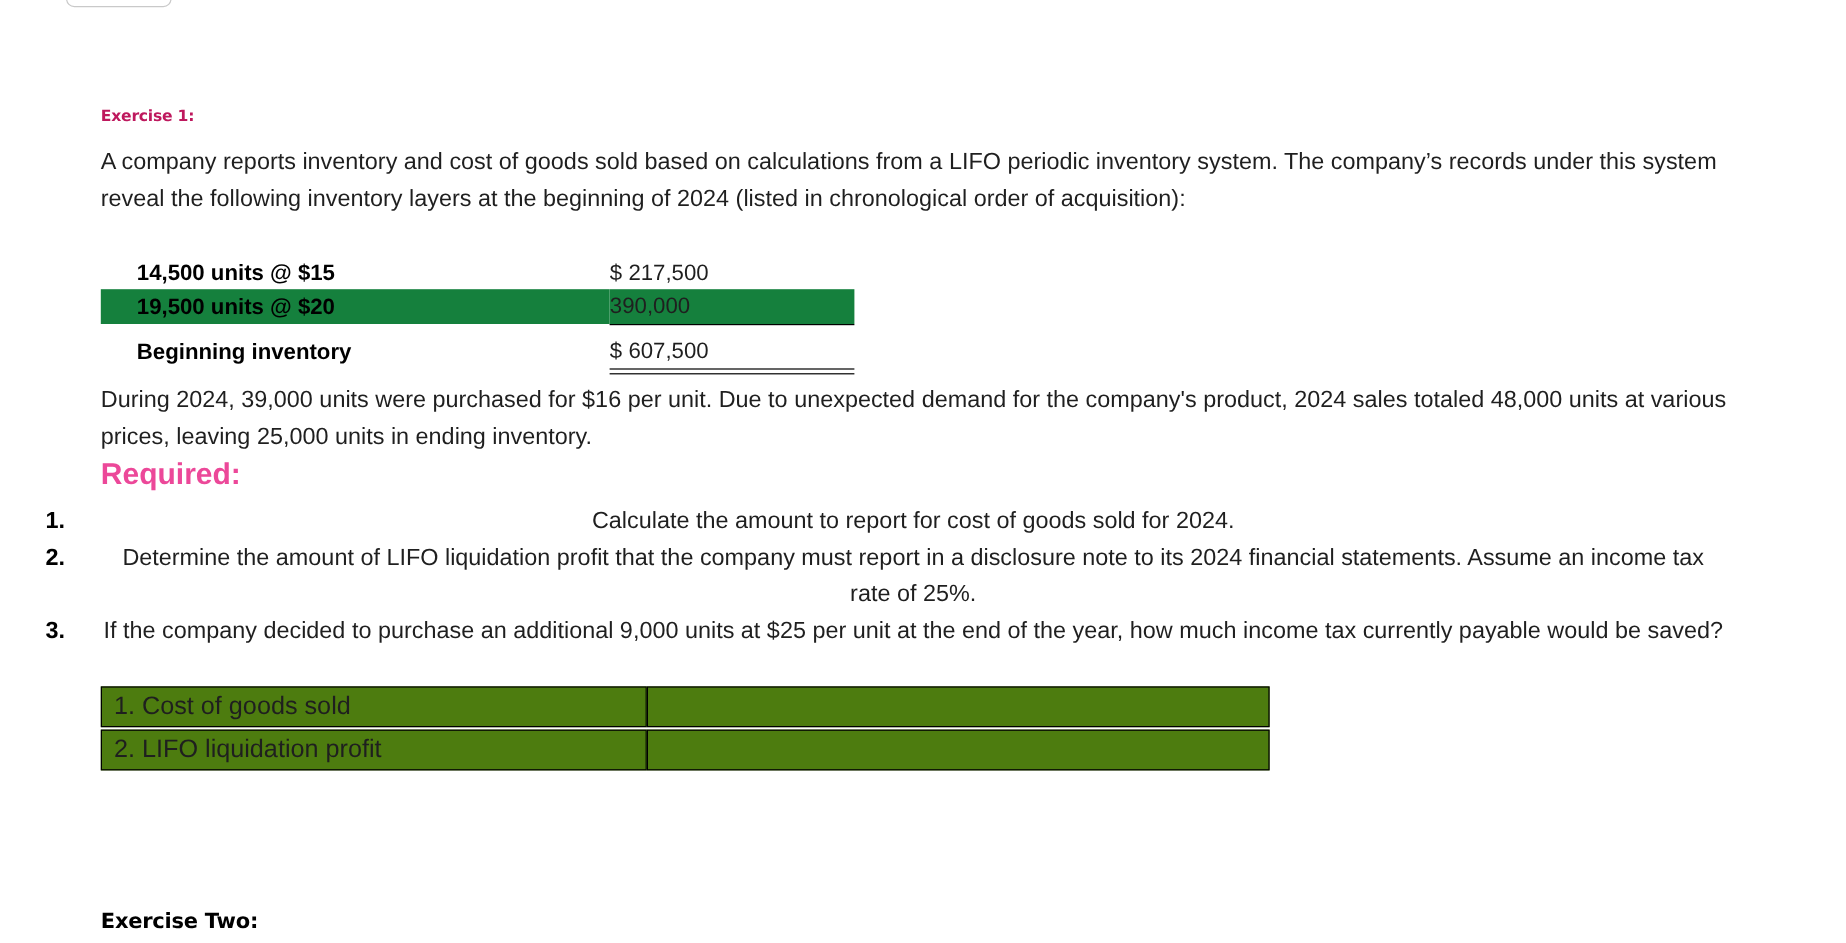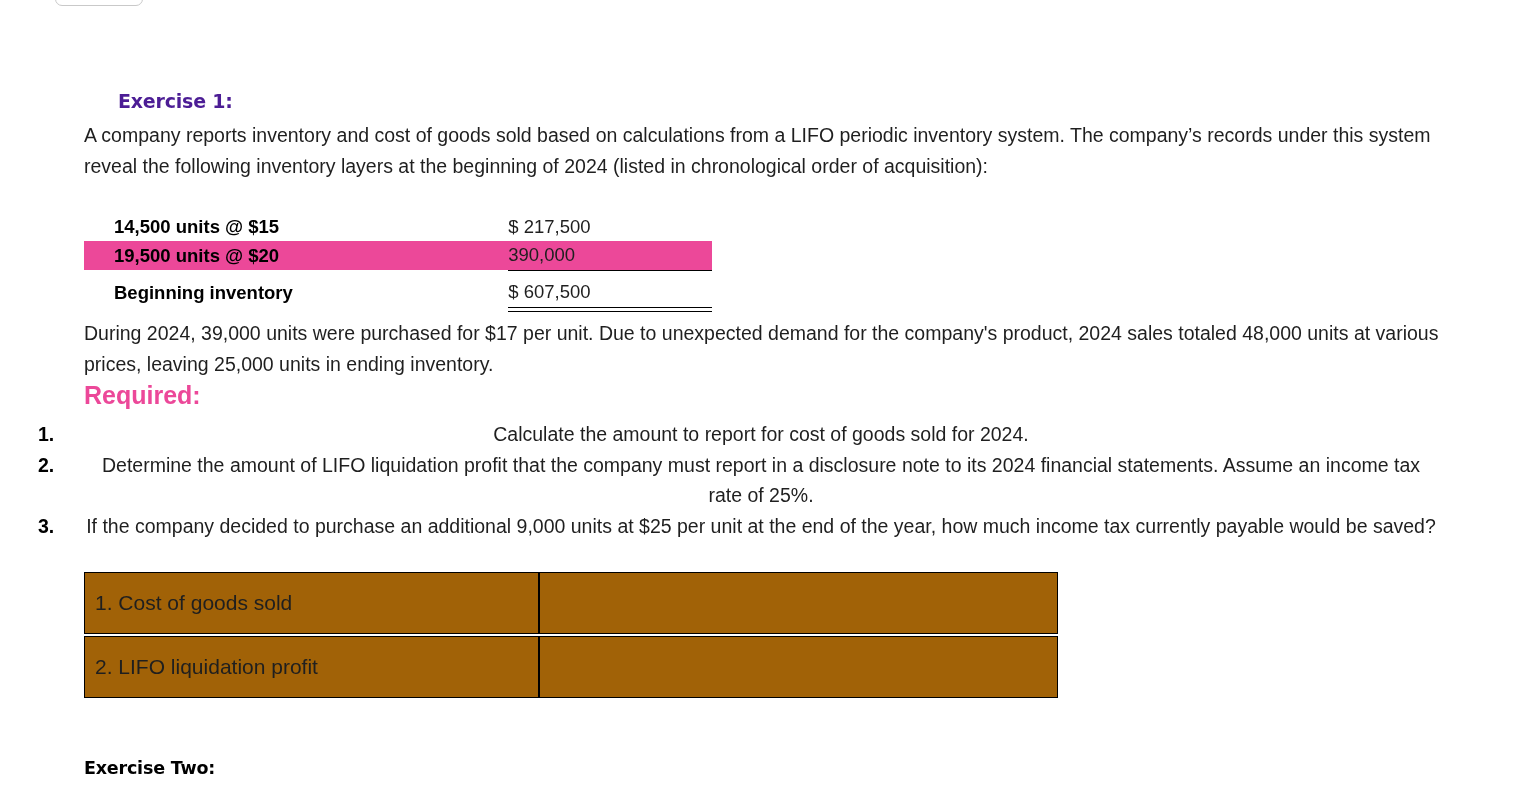--- a/index.html
+++ b/index.html
@@ -38,24 +38,23 @@
     width: 1538px;
     padding: 0;
   }
 
   .ex-title {
     position: absolute;
     left: 84px;
     top: 90px;
     font-family: "DejaVu Sans", sans-serif;
     font-weight: bold;
-    font-size: 19px;
+    font-size: 13px;
     letter-spacing: -0.2px;
-    color: #4c1d95;
-    margin-left: 34px;
+    color: #be185d;
   }
 
   .intro-para {
     position: absolute;
     left: 84px;
     top: 120px;
     width: 1350px;
     font-size: 19.5px;
     line-height: 31px;
     color: #1f1f1f;
@@ -80,21 +79,21 @@
     padding-left: 30px !important;
     white-space: nowrap;
     color: #000000;
   }
   .inv-amt {
     padding-right: 18px !important;
     white-space: nowrap;
     font-weight: normal;
     color: #1f1f1f;
   }
-  .row-shaded td { background: #ec4899; }
+  .row-shaded td { background: #15803d; }
   .rule-single .inv-amt {
     border-bottom: 1.6px solid #000000;
   }
   .spacer-row td { height: 8px; }
   .rule-double .inv-amt {
     border-bottom: 1.6px solid #000000;
     position: relative;
   }
   .rule-double .inv-amt::after {
     content: "";
@@ -154,23 +153,23 @@
     left: 84px;
     top: 570px;
     width: 974px;
     border-collapse: separate;
     border-spacing: 0 2px;
     font-size: 21px;
   }
   .ans-table td {
     border: 1.8px solid #000000;
     height: 32px;
-    padding: 18px 10px;
+    padding: 4px 10px;
     vertical-align: middle;
-    background: #a16207;
+    background: #4d7c0f;
     color: #1f1f1f;
   }
   .ans-label { width: 455px; }
   .ans-value { width: 519px; }
 
   .ex-two {
     position: absolute;
     left: 84px;
     top: 758px;
     font-family: "DejaVu Sans", sans-serif;
@@ -205,21 +204,21 @@
         <td></td>
         <td></td>
       </tr>
       <tr class="rule-double">
         <td class="inv-label">Beginning inventory</td>
         <td class="inv-amt">$ 607,500</td>
       </tr>
     </tbody>
   </table>
 
-  <div class="during-para">During 2024, 39,000 units were purchased for $17 per unit. Due to unexpected demand for the company's product, 2024 sales totaled 48,000 units at various prices, leaving 25,000 units in ending inventory.</div>
+  <div class="during-para">During 2024, 39,000 units were purchased for $16 per unit. Due to unexpected demand for the company's product, 2024 sales totaled 48,000 units at various prices, leaving 25,000 units in ending inventory.</div>
 
   <div class="required-head">Required:</div>
 
   <div class="req-list">
     <div class="req-item">
       <span class="req-num">1.</span>
       <span class="req-text">Calculate the amount to report for cost of goods sold for 2024.</span>
     </div>
     <div class="req-item">
       <span class="req-num">2.</span>

